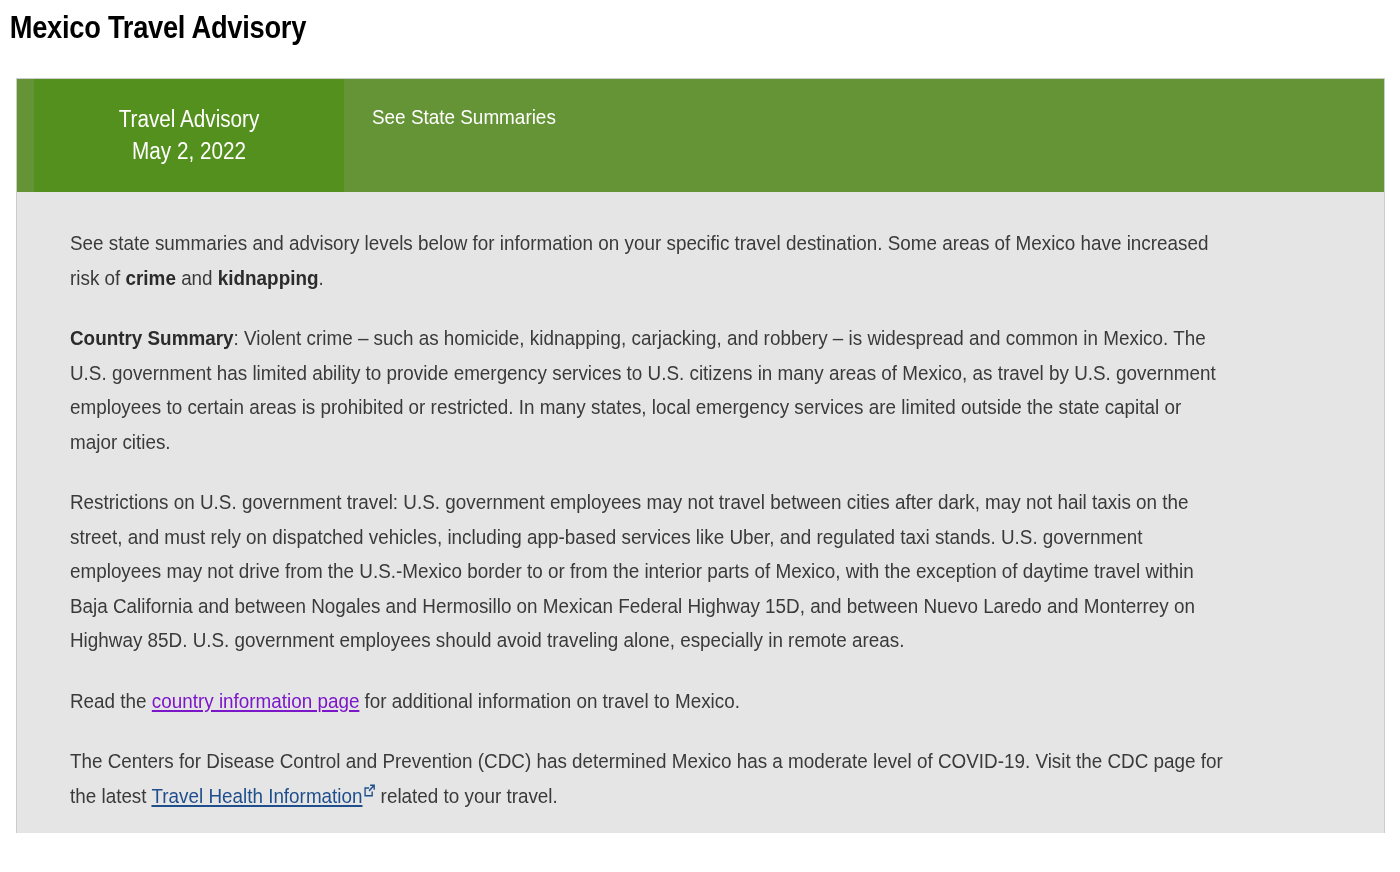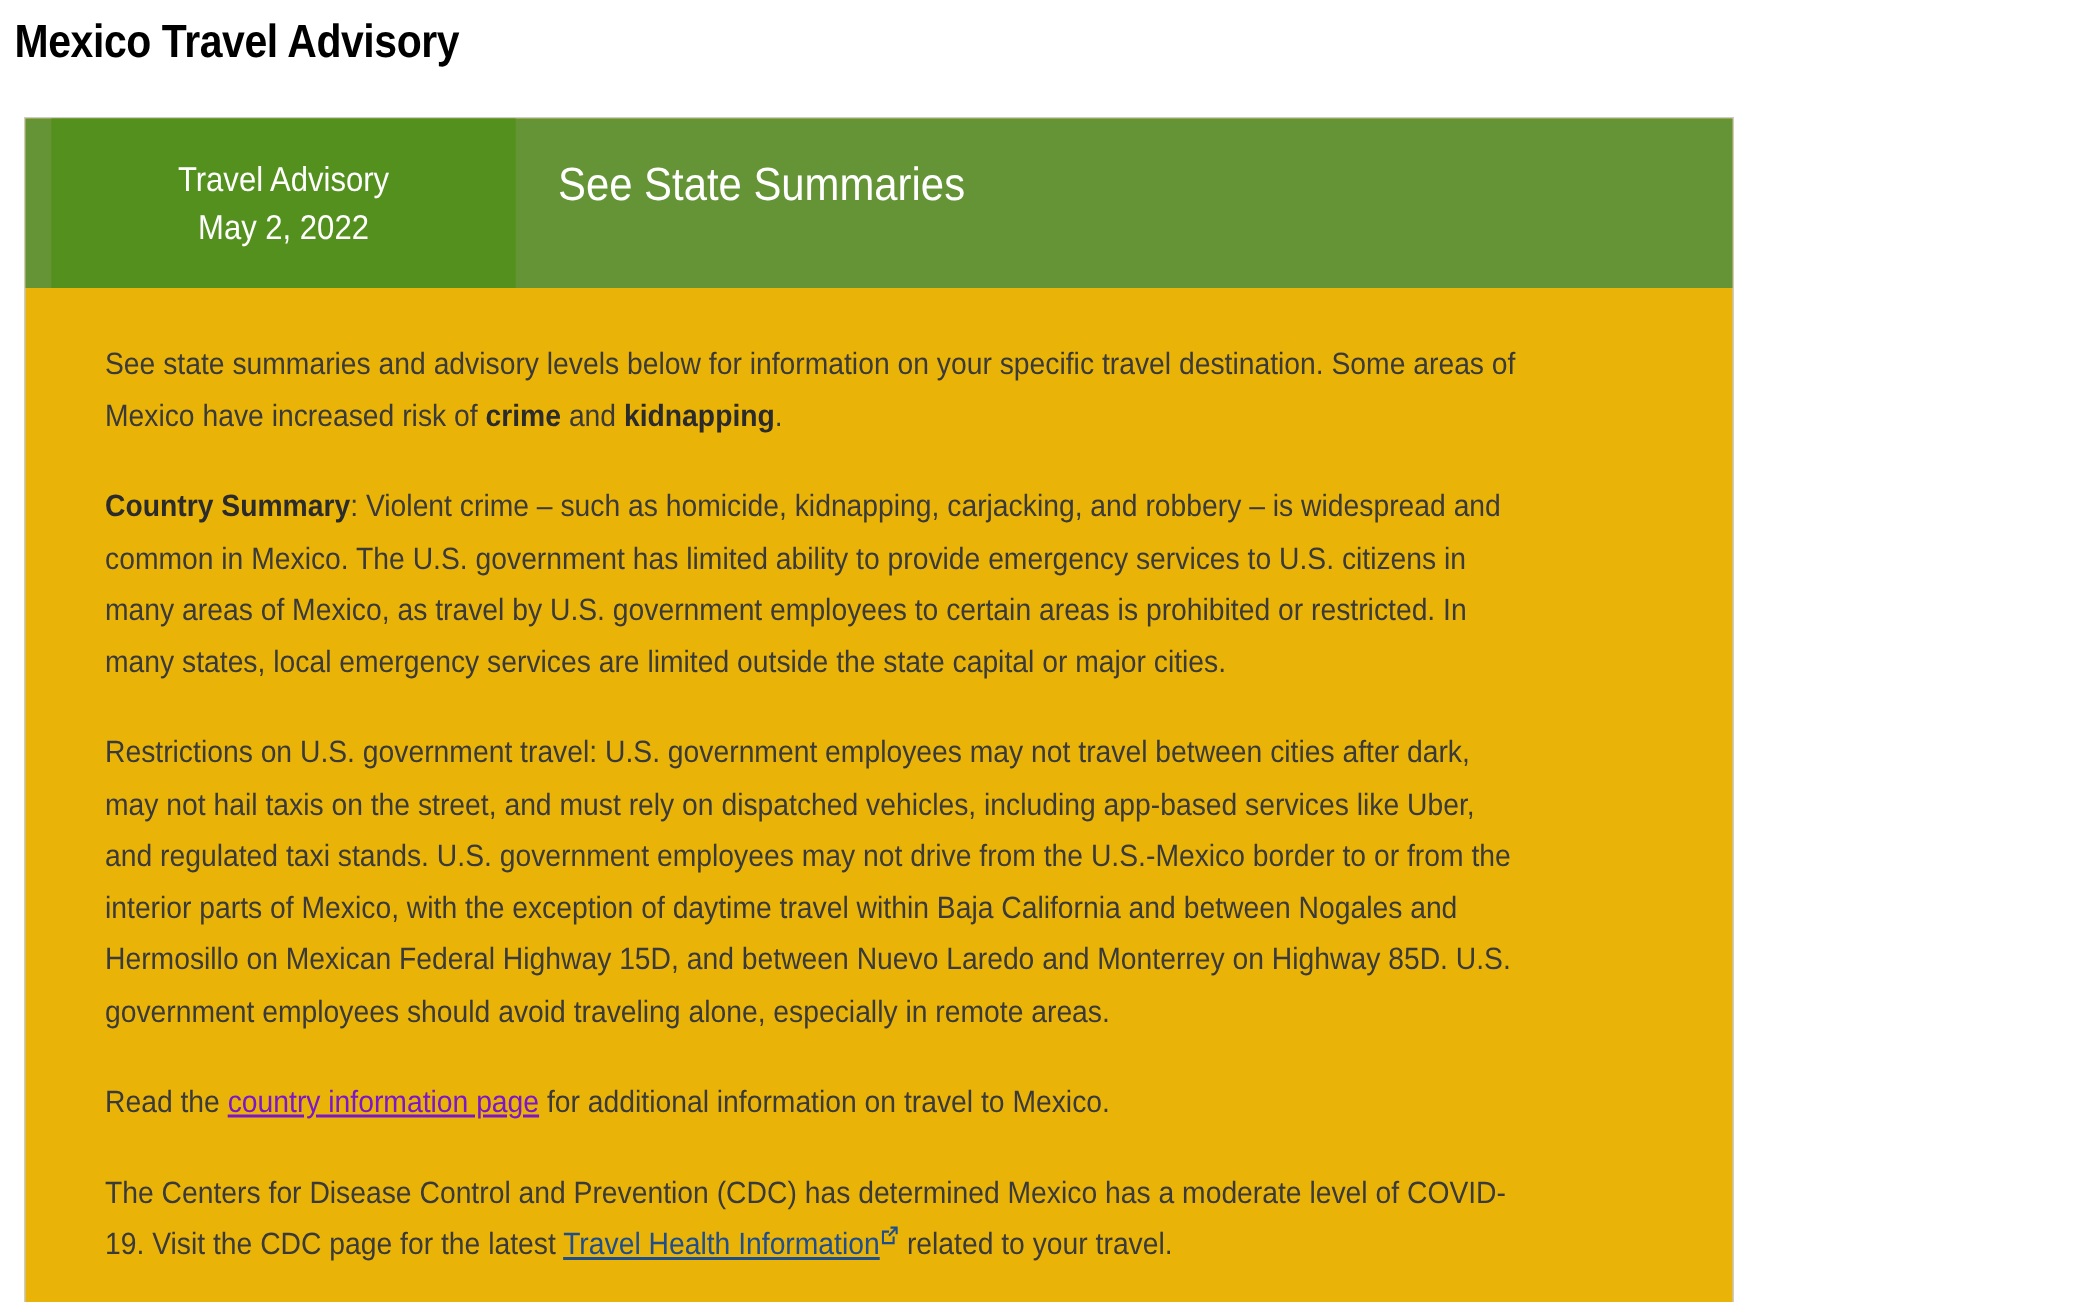--- a/index.html
+++ b/index.html
@@ -26,24 +26,24 @@
     margin: 0;
     padding: 11px 0 0 11px;
     transform: scaleX(0.88);
     transform-origin: left center;
   }
 
   .advisory-card {
     position: absolute;
     left: 16px;
     top: 78px;
-    width: 1140px;
+    width: 1369px;
     border: 1px solid #cccccc;
     border-bottom: none;
-    background: #eab308;
+    background: #e5e5e5;
   }
 
   .tab-bar {
     display: flex;
     height: 113px;
     background: #659436;
   }
 
   .tab-active {
     width: 344px;
@@ -56,21 +56,21 @@
     text-align: center;
     line-height: 1.38;
     font-size: 23px;
     transform: scaleX(0.9);
   }
   .tab-active .tab-line { display: block; white-space: nowrap; }
 
   .tab-secondary {
     flex: 1;
     color: #ffffff;
-    font-size: 31px;
+    font-size: 21px;
     display: flex;
     align-items: flex-start;
     padding-left: 11px;
     padding-top: 26px;
   }
   .tab-secondary span {
     transform: scaleX(0.9);
     transform-origin: left top;
     white-space: nowrap;
   }

